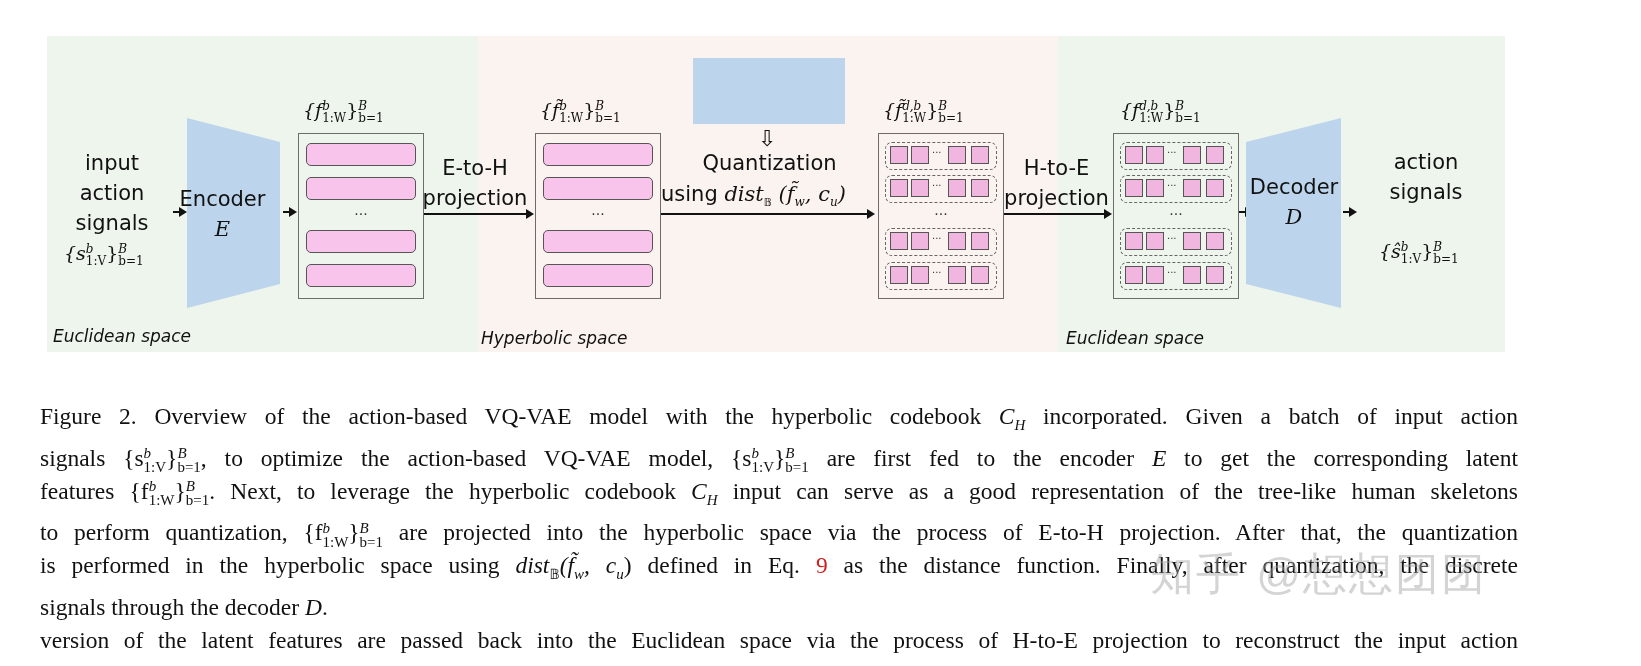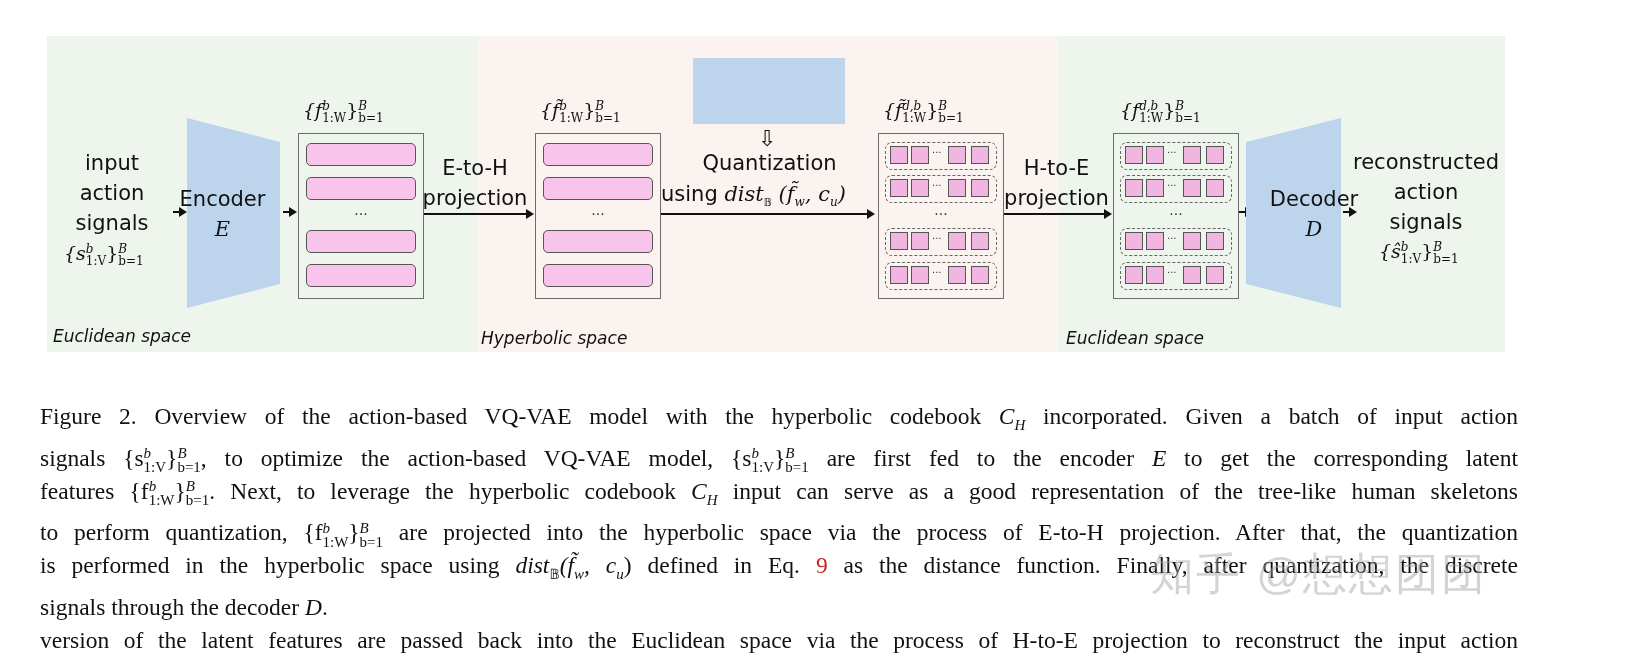--- a/index.html
+++ b/index.html
@@ -205,28 +205,27 @@
       <div class="sq" style="left:62px;"></div>
       <div class="sq" style="left:85px;"></div>
     </div>
   </div>
 
   <div class="arrow" style="left:1192px;top:175px;width:12px;"></div>
 
   <svg class="trap" style="left:1199px;top:82px;" width="96" height="190">
     <polygon points="0,24 95,0 95,190 0,166" fill="#bcd4ec"></polygon>
   </svg>
-  <div class="d-text" style="left:1199px;top:148px;width:96px;padding-left:20px;">
+  <div class="d-text" style="left:1199px;top:136px;width:96px;">
     <div>Decoder</div>
     <div class="math">D</div>
   </div>
   <div class="arrow" style="left:1296px;top:175px;width:12px;"></div>
 
   <div class="d-text" style="left:1300px;top:111px;width:158px;">
-    <div>reconstructed</div>
     <div>action</div>
     <div>signals</div>
   </div>
   <div class="label-math" style="left:1332px;top:204px;font-style:normal;">
     <span class="math">{ŝ</span><span style="display:inline-flex;flex-direction:column;vertical-align:middle;line-height:12px;font-size:12px;" class="math">
         <span>b</span>
         <span style="font-style:normal">1:V</span>
       </span><span>}</span><span style="display:inline-flex;flex-direction:column;vertical-align:middle;line-height:12px;font-size:12px;">
         <span class="math">B</span>
         <span>b=1</span>

